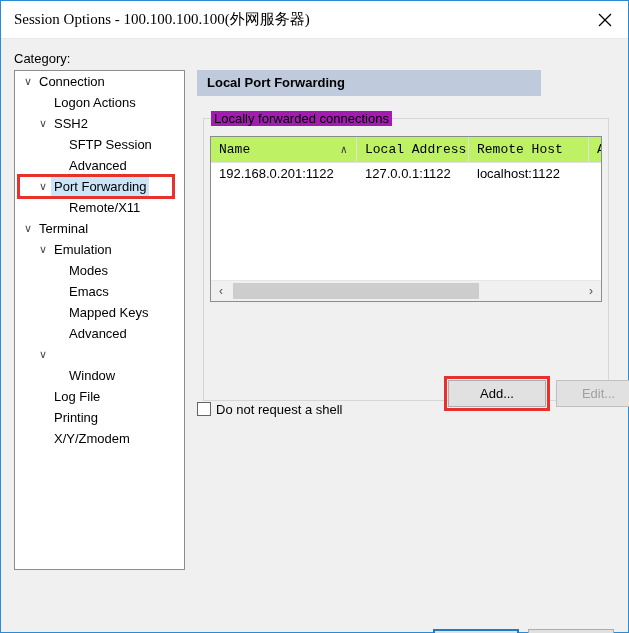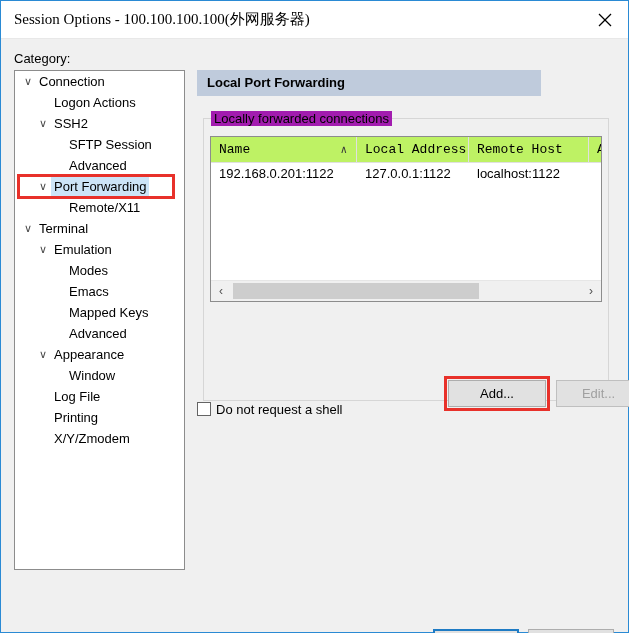--- a/index.html
+++ b/index.html
@@ -323,21 +323,21 @@
         <div class="tree-item lvl2"><span class="tlabel">SFTP Session</span></div>
         <div class="tree-item lvl2"><span class="tlabel">Advanced</span></div>
         <div class="tree-item lvl1 selected"><span class="chev">∨</span><span class="tlabel">Port Forwarding</span></div>
         <div class="tree-item lvl2"><span class="tlabel">Remote/X11</span></div>
         <div class="tree-item lvl0"><span class="chev">∨</span><span class="tlabel">Terminal</span></div>
         <div class="tree-item lvl1"><span class="chev">∨</span><span class="tlabel">Emulation</span></div>
         <div class="tree-item lvl2"><span class="tlabel">Modes</span></div>
         <div class="tree-item lvl2"><span class="tlabel">Emacs</span></div>
         <div class="tree-item lvl2"><span class="tlabel">Mapped Keys</span></div>
         <div class="tree-item lvl2"><span class="tlabel">Advanced</span></div>
-        <div class="tree-item lvl1"><span class="chev">∨</span><span class="tlabel">Appearance</span></div>
+        <div class="tree-item lvl1"><span class="chev">∨</span></div>
         <div class="tree-item lvl2"><span class="tlabel">Window</span></div>
         <div class="tree-item lvl1"><span class="tlabel">Log File</span></div>
         <div class="tree-item lvl1"><span class="tlabel">Printing</span></div>
         <div class="tree-item lvl1"><span class="tlabel">X/Y/Zmodem</span></div>
       </div>
     <div id="tree-annot" style="top: 135px;"></div>
 
     <div id="right-pane">
       <div id="pane-header">
         <div id="pane-header-text">Local Port Forwarding</div>

